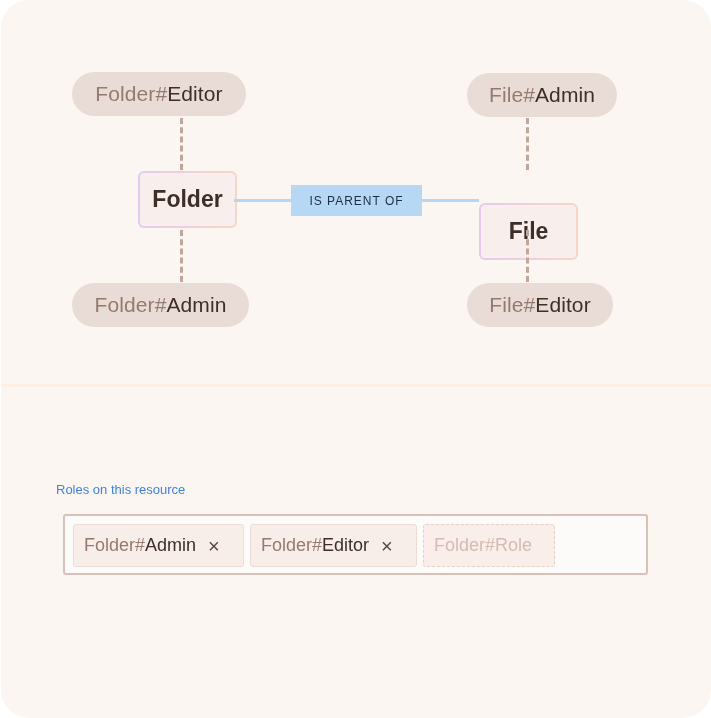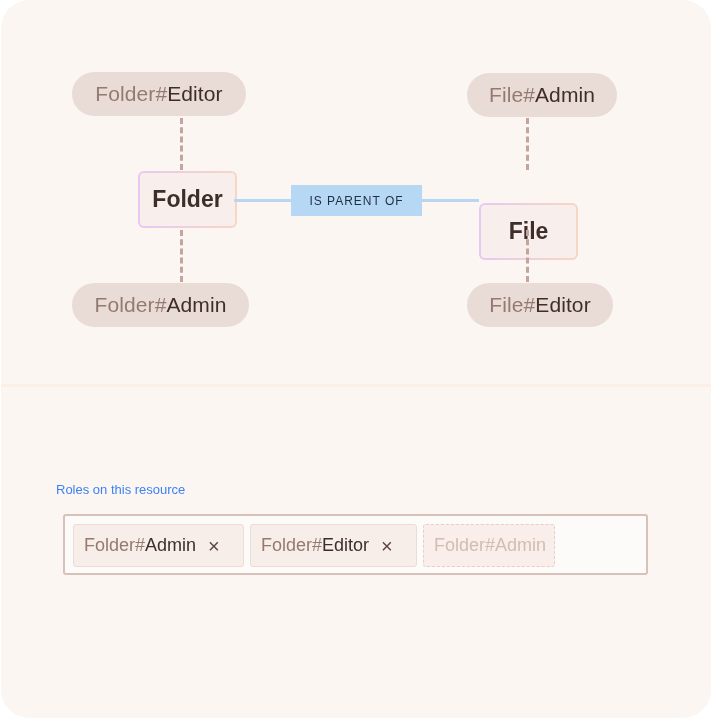--- a/index.html
+++ b/index.html
@@ -87,15 +87,15 @@
     <span class="ns">Folder#</span>
       <span class="role">Admin</span>
     <span class="x">×</span>
   </div>
   <div class="chip" style="left:185px; width:167px;">
     <span class="ns">Folder#</span>
       <span class="role">Editor</span>
     <span class="x">×</span>
   </div>
   <div class="chip placeholder" style="left:358px; width:132px;">
-    <span>Folder#Admin</span>
+    <span>Folder#Role</span>
   </div>
 </div>
 
 </body></html>

